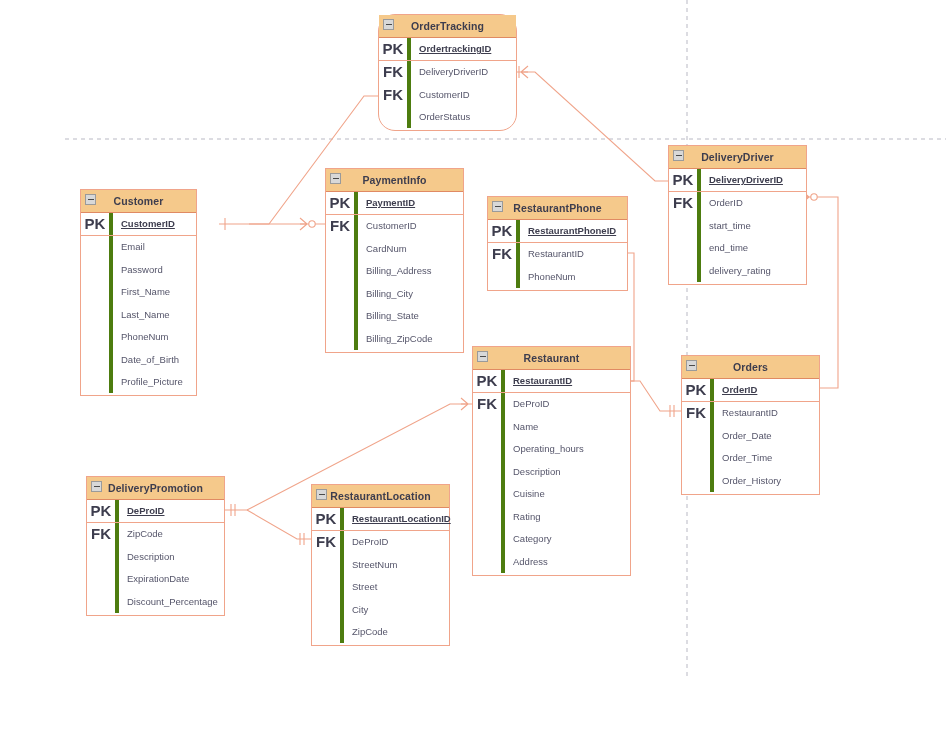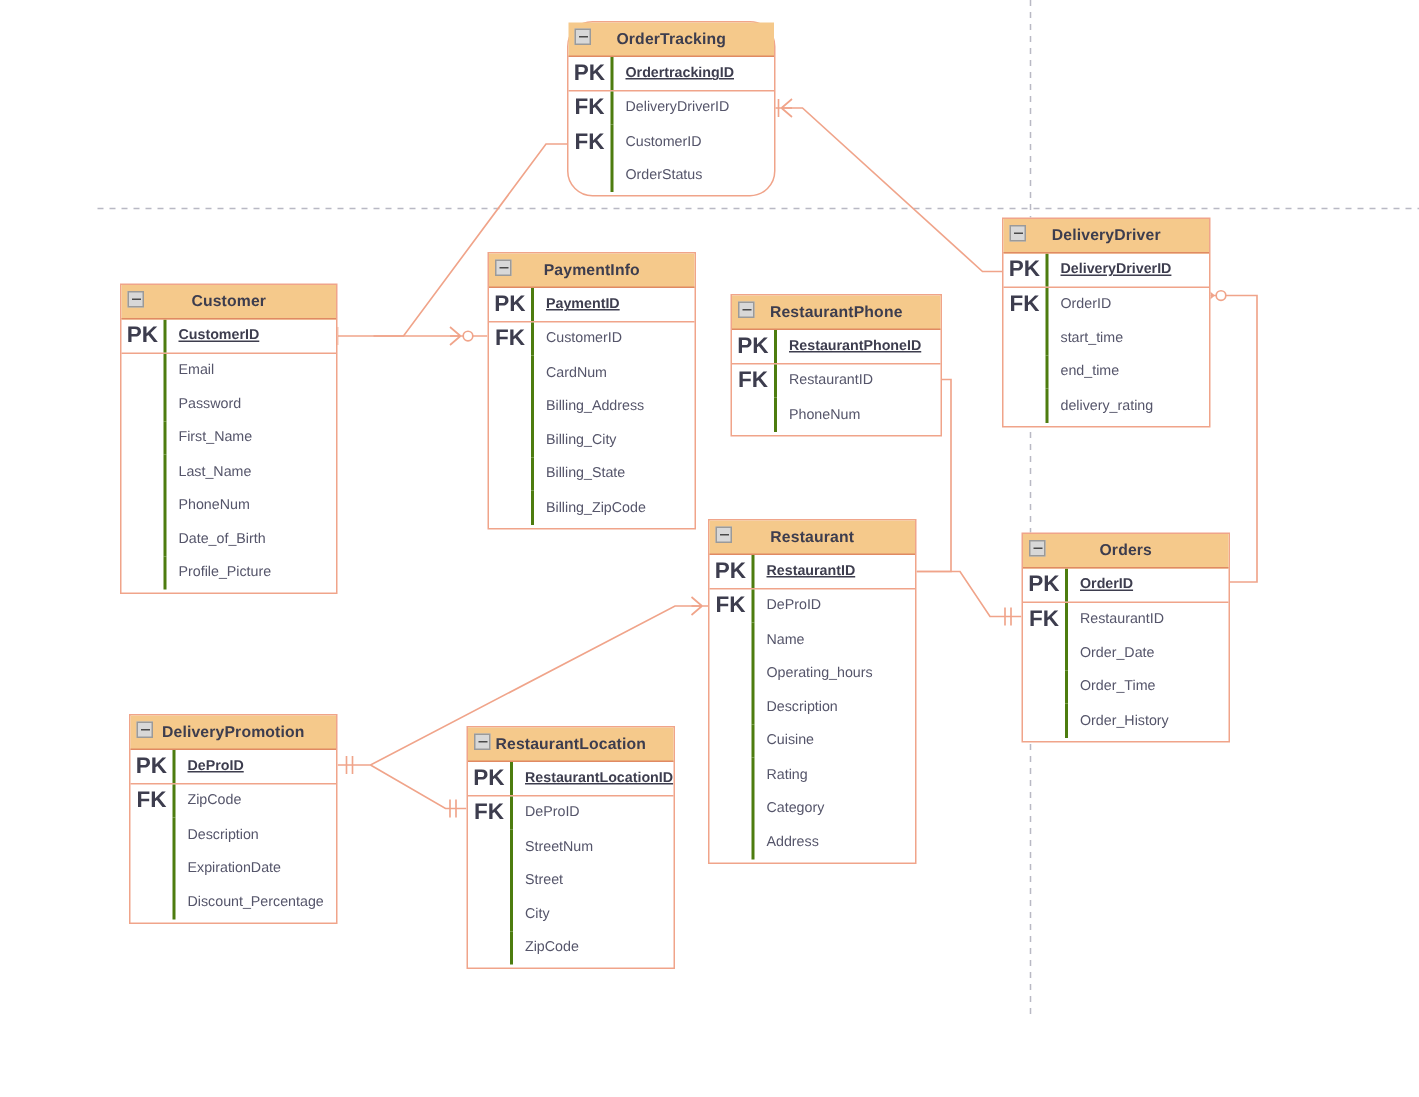--- a/index.html
+++ b/index.html
@@ -19,21 +19,21 @@
                  display:flex;align-items:center;justify-content:center;}
   .collapse-icon i{display:block;width:6px;height:1px;background:#4a4a4a;}
 
   .attr-row{display:flex;height:22.5px;align-items:center;box-sizing:border-box;}
   .attr-row.pk-row{border-bottom:1px solid #f0a48a;}
   .key-cell{width:28px;min-width:28px;text-align:center;font-size:15px;font-weight:bold;
             color:#3d3d4e;align-self:stretch;display:flex;align-items:center;
             justify-content:center;box-sizing:border-box;}
   .name-cell{flex:1;padding-left:8px;font-size:9.5px;color:#55556a;
              align-self:stretch;display:flex;align-items:center;
-             border-left:2px solid #4d7c0f;box-sizing:border-box;}
+             border-left:4px solid #4d7c0f;box-sizing:border-box;}
   .name-cell.pk{font-weight:bold;text-decoration:underline;color:#3d3d4e;}
   .attr-body{padding-bottom:2px;}
 </style>
 </head>
 <body>
 
 <div id="canvas">
 
   <svg id="edges" viewBox="0 0 946 731" xmlns="http://www.w3.org/2000/svg">
     <defs></defs>
@@ -126,21 +126,21 @@
           <div class="attr-row">
             <div class="key-cell">FK</div>
             <div class="name-cell">CustomerID</div>
           </div>
           <div class="attr-row">
             <div class="key-cell"></div>
             <div class="name-cell">OrderStatus</div>
           </div>
         </div>
       </div>
-      <div class="entity" style="left: 80px; top: 189px; width: 145px;">
+      <div class="entity" style="left: 80px; top: 189px; width: 117px;">
         <div class="ent-header">
           <span class="collapse-icon">
             <i></i>
           </span>
           <span class="ent-title">Customer</span>
         </div>
         <div class="attr-body">
           <div class="attr-row pk-row">
             <div class="key-cell">PK</div>
             <div class="name-cell pk">CustomerID</div>
@@ -258,21 +258,21 @@
           <div class="attr-row">
             <div class="key-cell"></div>
             <div class="name-cell">end_time</div>
           </div>
           <div class="attr-row">
             <div class="key-cell"></div>
             <div class="name-cell">delivery_rating</div>
           </div>
         </div>
       </div>
-      <div class="entity" style="left: 472px; top: 346px; width: 139px;">
+      <div class="entity" style="left: 472px; top: 346px; width: 159px;">
         <div class="ent-header">
           <span class="collapse-icon">
             <i></i>
           </span>
           <span class="ent-title">Restaurant</span>
         </div>
         <div class="attr-body">
           <div class="attr-row pk-row">
             <div class="key-cell">PK</div>
             <div class="name-cell pk">RestaurantID</div>

